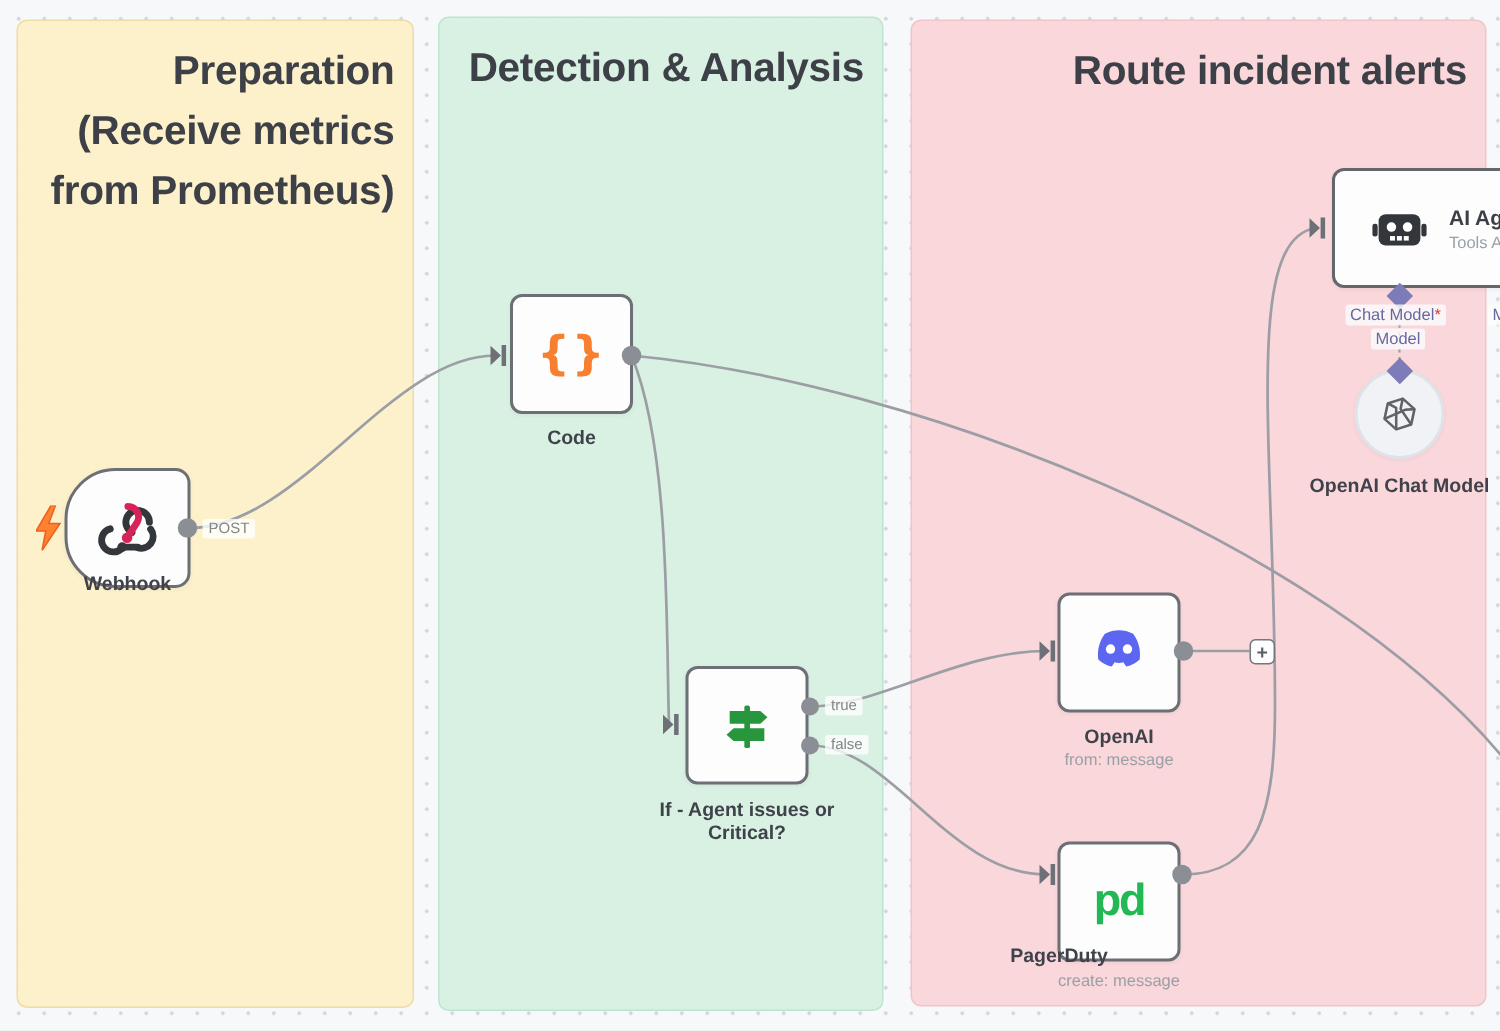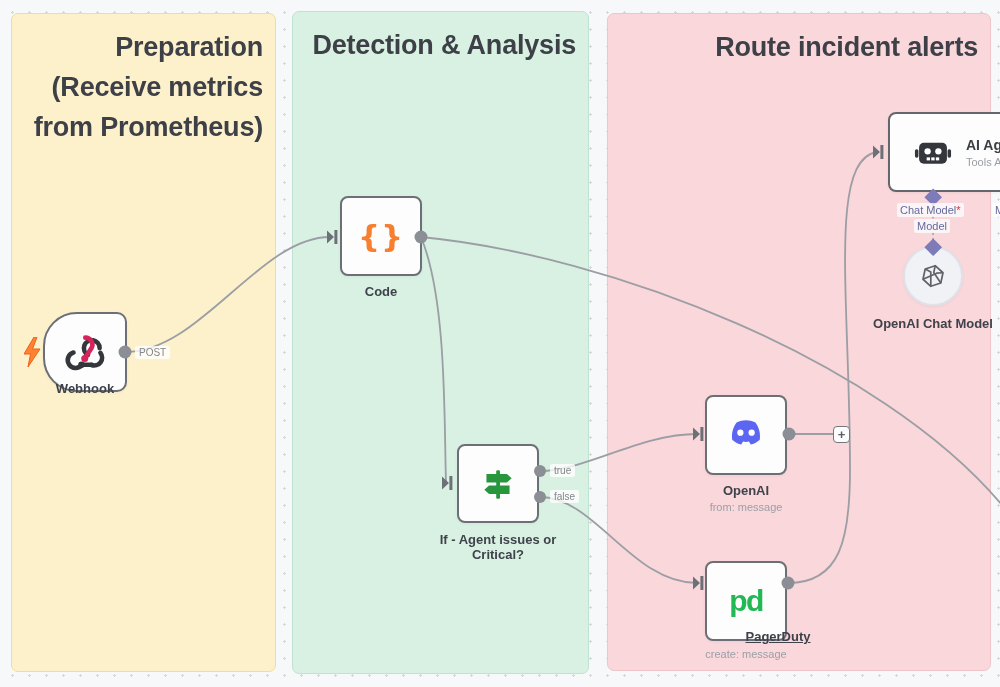--- a/index.html
+++ b/index.html
@@ -119,21 +119,21 @@
       <circle cx="27.4" cy="19.8" r="3" fill="#fff"></circle>
     </svg>
   </div>
   <div class="node-label" style="left:686px;top:483px;width:120px;">OpenAI</div>
   <div class="node-sub" style="left:686px;top:501px;width:120px;">from: message</div>
   <div class="plus-btn">+</div>
 
   <div class="node pd-node">
     <span class="pd-glyph">pd</span>
   </div>
-  <div class="node-label" style="left:718px;top:629px;width:120px;text-decoration:underline;">PagerDuty</div>
+  <div class="node-label" style="left:646px;top:629px;width:120px;">PagerDuty</div>
   <div class="node-sub" style="left:686px;top:648px;width:120px;">create: message</div>
 
   <div class="node ai-node">
     <span class="ai-icon-wrap">
       <svg width="38" height="38" viewBox="0 0 24 24">
         <g fill="#33373c">
           <rect x="3.2" y="6.2" width="17.6" height="13.2" rx="3"></rect>
           <rect x="0.6" y="10.2" width="2.2" height="5.4" rx="1"></rect>
           <rect x="21.2" y="10.2" width="2.2" height="5.4" rx="1"></rect>
         </g>

